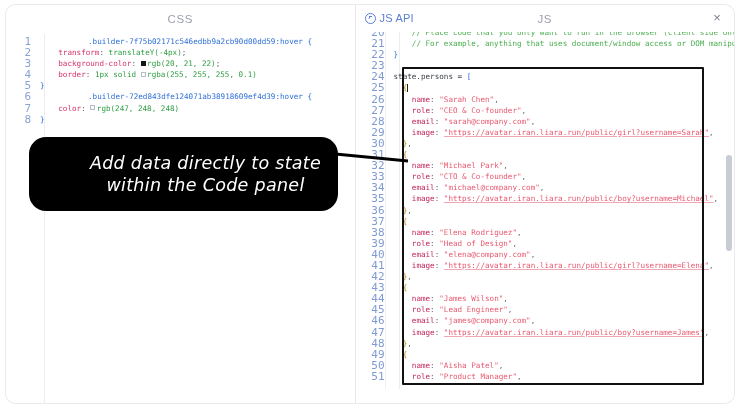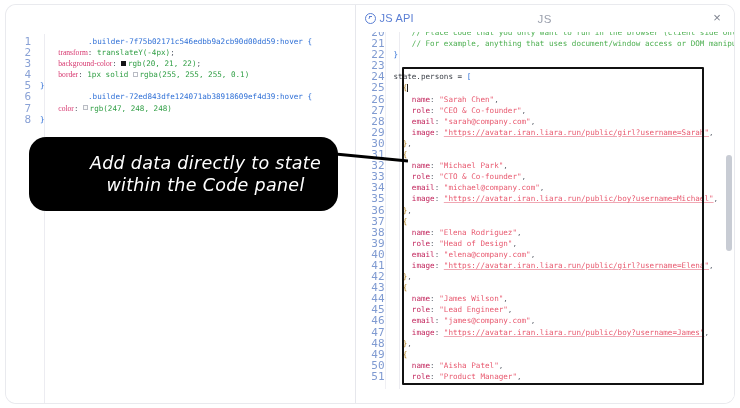--- a/index.html
+++ b/index.html
@@ -162,21 +162,21 @@
     position: absolute;
     top: 0; bottom: 0;
     width: 1px;
     background: #f0f0f4;
     left: 29px;
   }
   .codetext { display: inline-block; }
 
   
   .t-sel   { color: #2e6fd6; margin-left: 48px; }
-  .t-prop  { color: #d6336c; font-family: Liberation Serif, serif; }
+  .t-prop  { color: #d6336c; }
   .t-val   { color: #2f9e44; }
   .t-punct { color: #5f6570; }
   .t-plain { color: #3c4048; margin-top: 48px; }
   .t-key   { color: #c2255c; }
   .t-str   { color: #e8596f; }
   .t-str-link { color: #e8596f; text-decoration: underline; text-decoration-color: #f0a8b4; }
   .t-comment { color: #4caf50; }
   .t-brack { color: #2e6fd6; }
   .t-obj   { color: #b08020; }
 
@@ -292,20 +292,23 @@
     background: #ffffff;
     z-index: 10;
   }
 </style>
 </head>
 <body>
 
 <div id="app-window">
 
   <div class="panel" id="css-panel">
+    <div class="panel-header">
+      <span class="panel-title">CSS</span>
+    </div>
     <div class="editor" id="css-editor">
       <div class="gutter-rule"></div>
       <div id="css-code-wrap">
         <div class="code-area" id="css-code-area"><div class="code-line"><span class="ln">1</span><span class="codetext"><span class="t-sel">.builder-7f75b02171c546edbb9a2cb90d00dd59:hover </span><span class="t-brack">{</span></span></div><div class="code-line"><span class="ln">2</span><span class="codetext"><span class="t-plain">    </span><span class="t-prop">transform</span><span class="t-punct">: </span><span class="t-val">translateY(-4px)</span><span class="t-punct">;</span></span></div><div class="code-line"><span class="ln">3</span><span class="codetext"><span class="t-plain">    </span><span class="t-prop">background-color</span><span class="t-punct">: </span><span class="swatch dark"></span><span class="t-val">rgb(20, 21, 22)</span><span class="t-punct">;</span></span></div><div class="code-line"><span class="ln">4</span><span class="codetext"><span class="t-plain">    </span><span class="t-prop">border</span><span class="t-punct">: </span><span class="t-val">1px solid </span><span class="swatch light"></span><span class="t-val">rgba(255, 255, 255, 0.1)</span></span></div><div class="code-line"><span class="ln">5</span><span class="codetext"><span class="t-brack">}</span></span></div><div class="code-line"><span class="ln">6</span><span class="codetext"><span class="t-sel">.builder-72ed843dfe124071ab38918609ef4d39:hover </span><span class="t-brack">{</span></span></div><div class="code-line"><span class="ln">7</span><span class="codetext"><span class="t-plain">    </span><span class="t-prop">color</span><span class="t-punct">: </span><span class="swatch offwhite"></span><span class="t-val">rgb(247, 248, 248)</span></span></div><div class="code-line"><span class="ln">8</span><span class="codetext"><span class="t-brack">}</span></span></div></div>
       </div>
     </div>
   </div>
 
   <div class="panel" id="js-panel">
     <div class="panel-header">

